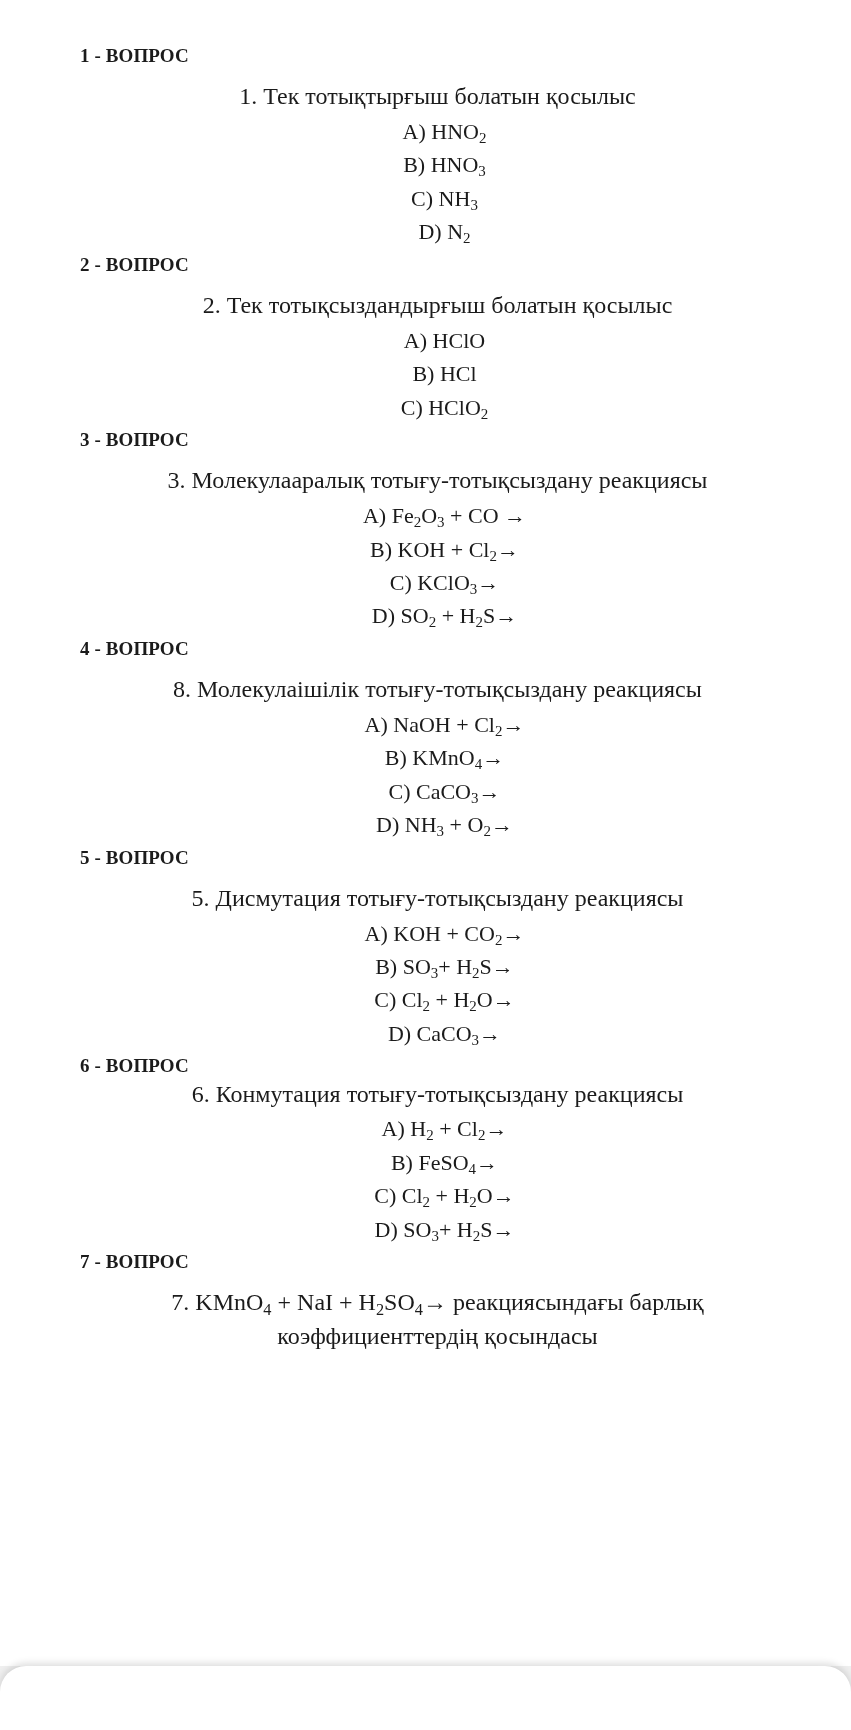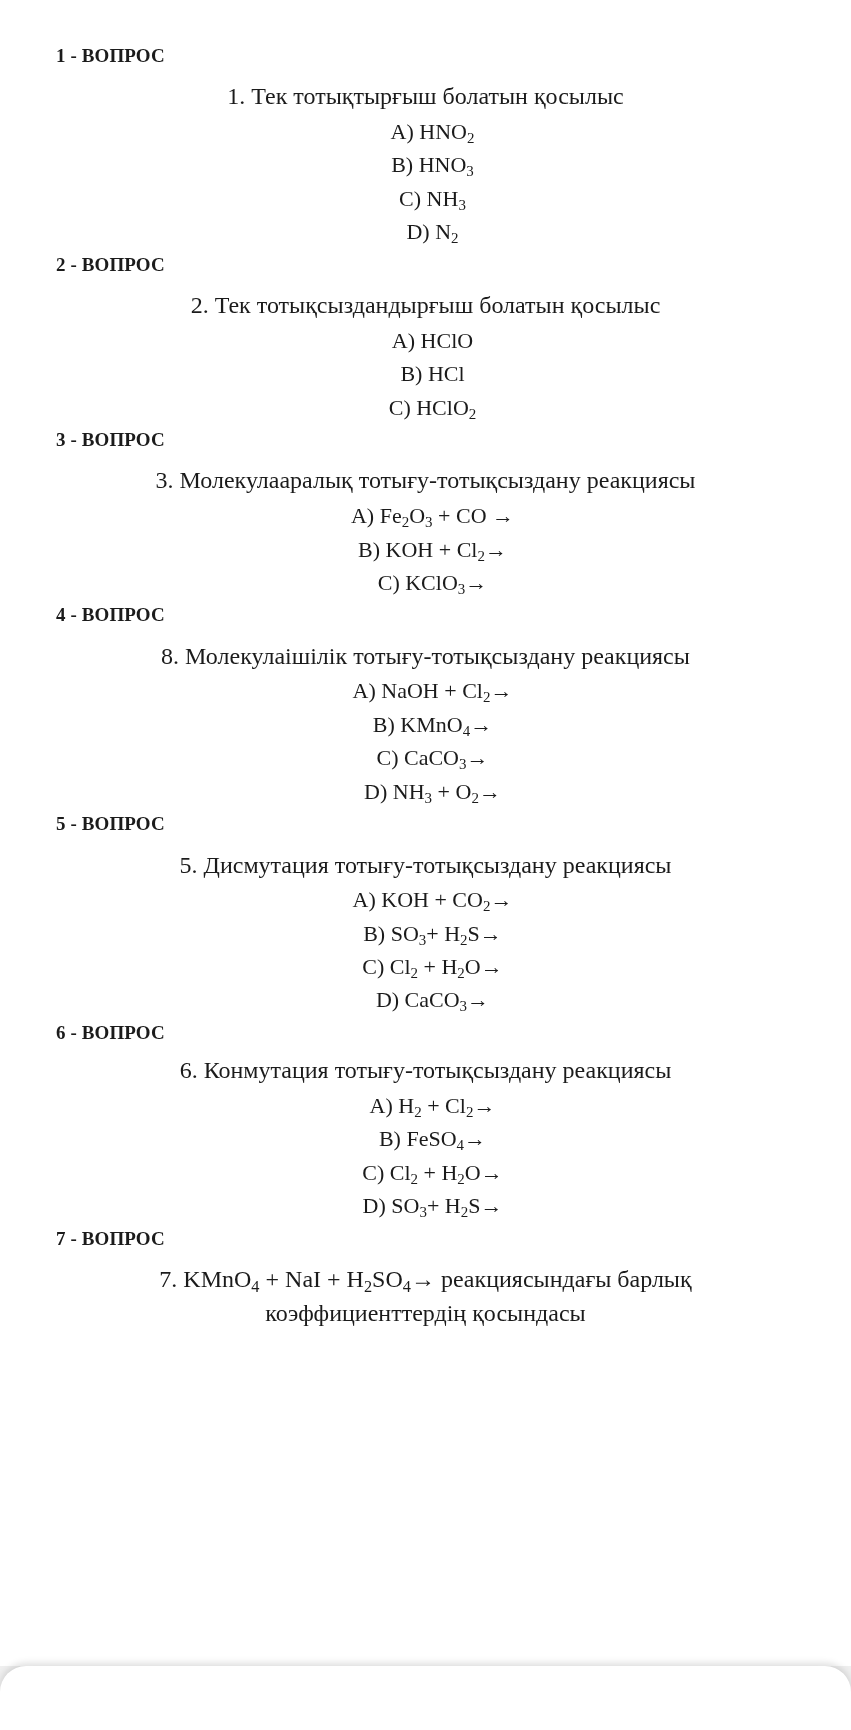--- a/index.html
+++ b/index.html
@@ -36,21 +36,21 @@
     border-radius: 0 0 2px 2px;
   }
 
   
   #sheet {
     position: absolute;
     top: 0; left: 0;
     width: 851px;
     height: 1666px;
     background: #ffffff;
-    padding: 45px 56px 0 56px;
+    padding: 45px 56px 0 80px;
   }
 
   
   #bottom-card {
     position: absolute;
     left: 0;
     top: 1666px;
     width: 851px;
     height: 64px;
     background: #ffffff;
@@ -71,21 +71,21 @@
   .question-block { }
 
   .q-header {
     font-weight: bold;
     font-size: 19px;
     letter-spacing: 0.1px;
     line-height: 1.18;
     margin: 0 0 13px 0;
   }
 
-  .q-header.tight { margin-bottom: 10px; }
+  .q-header.tight { margin-bottom: 0; }
 
   .q-text {
     font-size: 24px;
     line-height: 1.40;
     margin: 0 0 1px 0;
     white-space: pre-wrap;
     text-align: center;
   }
 
   .options { list-style: none; text-align: center; }
@@ -136,20 +136,21 @@
           <li class="option">C) HClO<sub>2</sub></li>
         </ul>
       </div>
       <div class="question-block">
         <div class="q-header">3 - ВОПРОС</div>
         <div class="q-text">3. Молекулааралық тотығу-тотықсыздану реакциясы</div>
         <ul class="options">
           <li class="option">A) Fe<sub>2</sub>O<sub>3</sub> + CO →</li>
           <li class="option">B) KOH + Cl<sub>2</sub>→</li>
           <li class="option">C) KClO<sub>3</sub>→</li>
+          <li class="option">D) SO<sub>2</sub> + H<sub>2</sub>S→</li>
         </ul>
       </div>
       <div class="question-block">
         <div class="q-header">4 - ВОПРОС</div>
         <div class="q-text">8. Молекулаішілік тотығу-тотықсыздану реакциясы</div>
         <ul class="options">
           <li class="option">A) NaOH + Cl<sub>2</sub>→</li>
           <li class="option">B) KMnO<sub>4</sub>→</li>
           <li class="option">C) CaCO<sub>3</sub>→</li>
           <li class="option">D) NH<sub>3</sub> + O<sub>2</sub>→</li>

